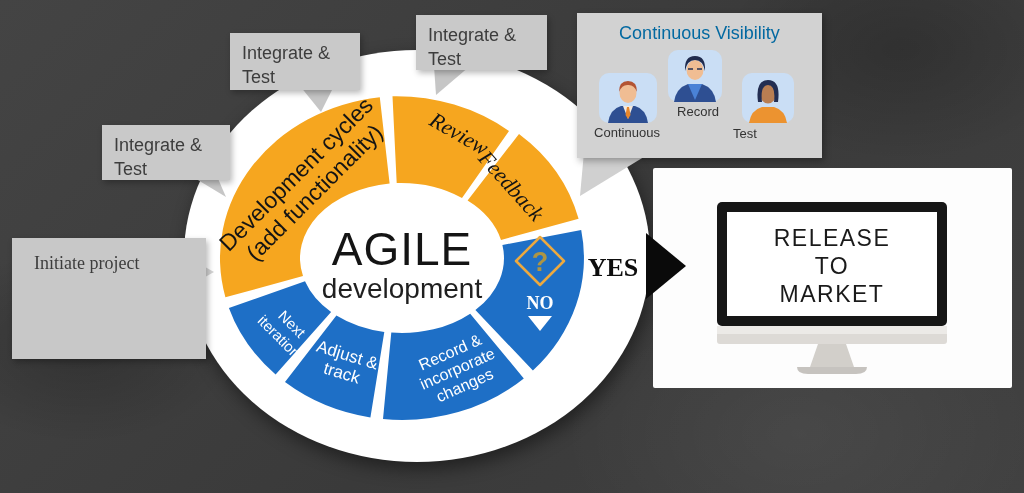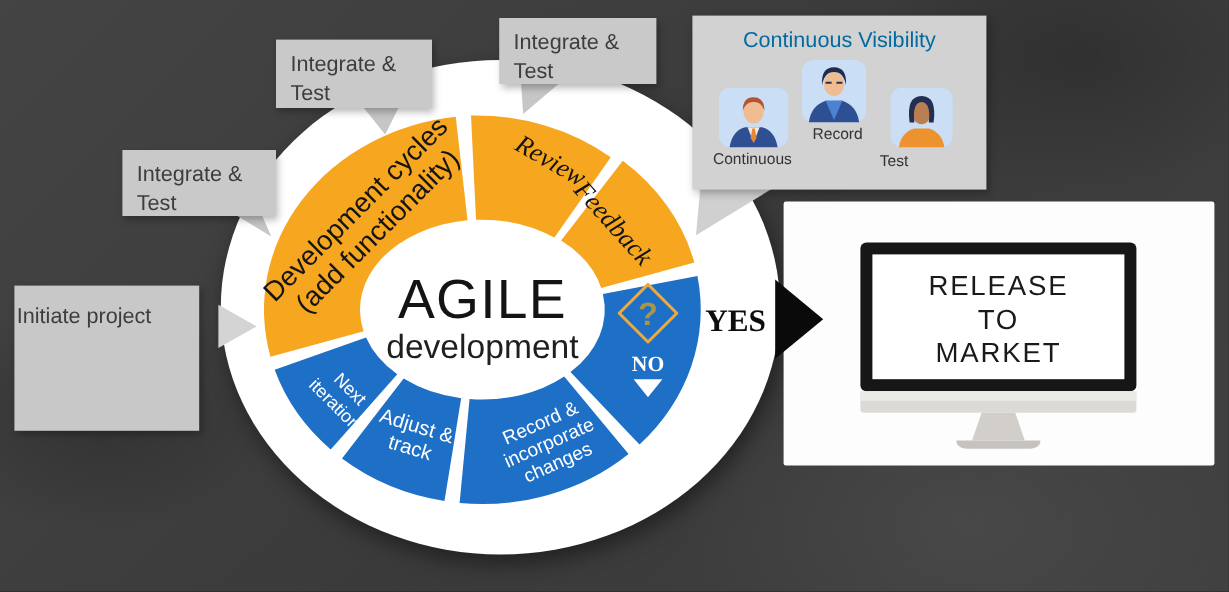--- a/index.html
+++ b/index.html
@@ -13,21 +13,21 @@
       linear-gradient(135deg,#444444 0%,#3a3a3a 55%,#414141 100%);
   }
   .stage svg.main{position:absolute;left:0;top:0;}
   .callout{
     position:absolute;background:#c9c9c9;color:#3d3d3d;
     font-size:18px;line-height:1.32;padding:9px 12px;
     box-shadow:2px 3px 6px rgba(0,0,0,0.28);
   }
   .callout p{margin:0;}
   .start-label{position:absolute;left:78px;top:209px;color:#f2f2f2;font-size:17px;margin-top:32px;}
-  .initiate-box{left:12px;top:238px;width:150px;height:93px;font-size:18px;padding:14px 2px;background:#c8c8c8;}
+  .initiate-box{left:12px;top:238px;width:150px;height:93px;font-size:18px;padding:14px 22px;background:#c8c8c8;font-family:Liberation Serif, serif;}
   .initiate-box .line2{margin-top:15px;}
   .box1{left:102px;top:125px;width:104px;height:37px;}
   .box2{left:230px;top:33px;width:106px;height:39px;}
   .box3{left:416px;top:15px;width:107px;height:37px;}
   .cv-panel{
     position:absolute;left:577px;top:13px;width:245px;height:145px;
     background:#d2d2d2;box-shadow:2px 3px 7px rgba(0,0,0,0.3);
   }
   .cv-title{margin-top:10px;text-align:center;font-size:18px;color:#0369a1;}
   .avatar{position:absolute;}

